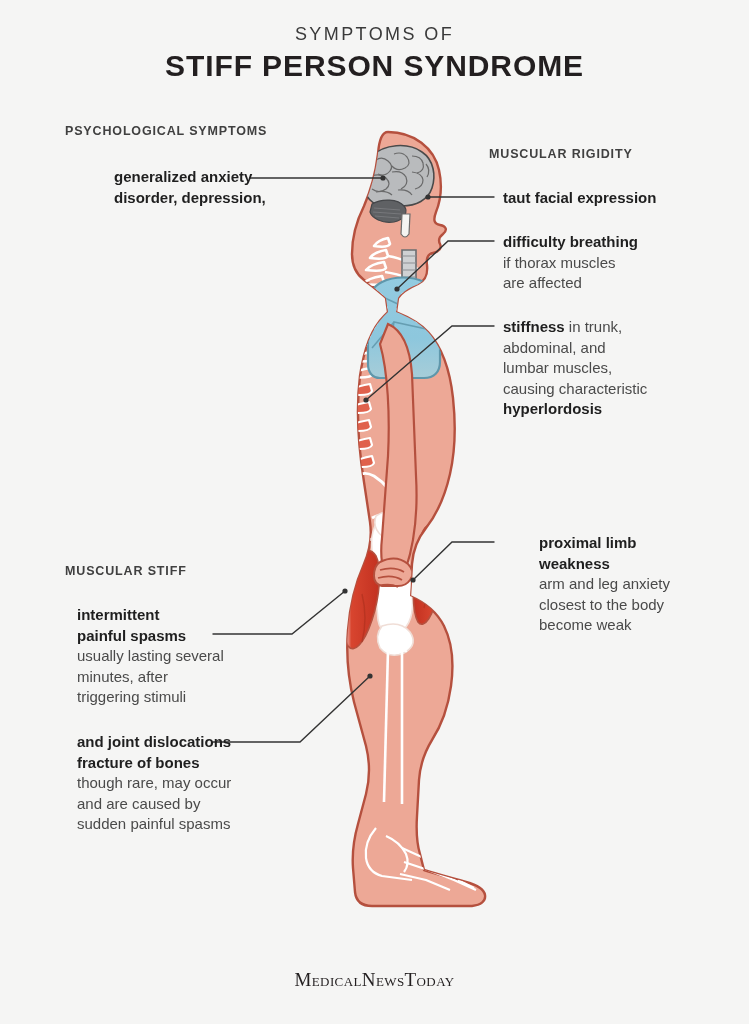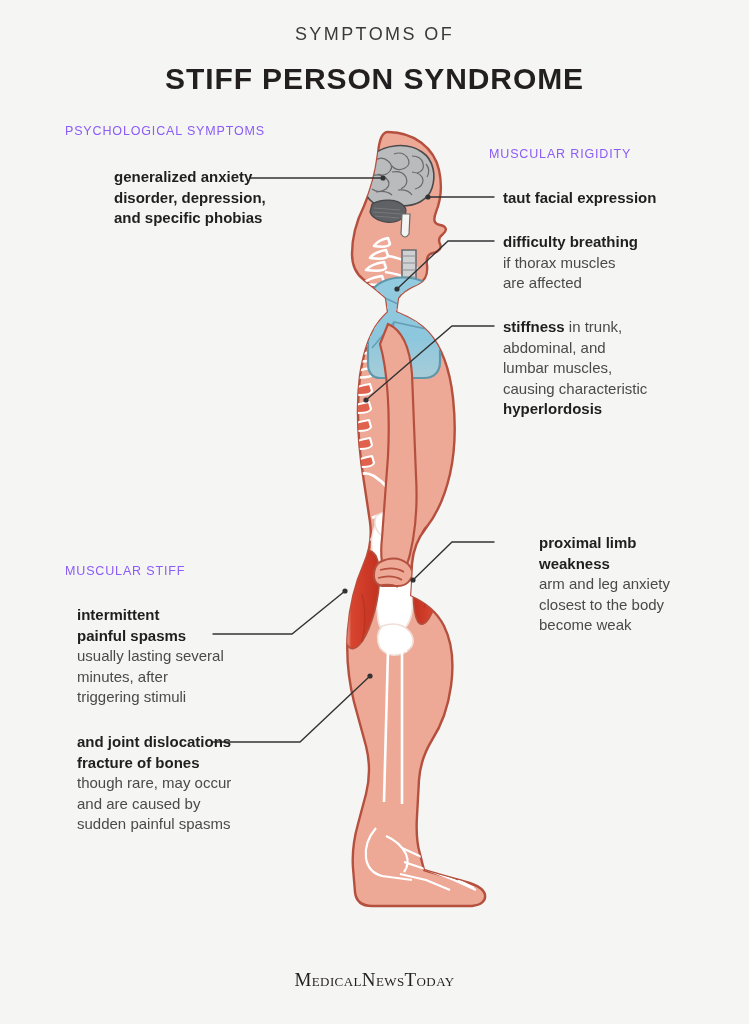--- a/index.html
+++ b/index.html
@@ -14,27 +14,27 @@
   .infographic{position:absolute;inset:0;}
 
   
   .header{position:absolute;left:0;right:0;top:24px;text-align:center;}
   .kicker{
     font-size:18px;letter-spacing:2.4px;color:#3a3a3a;font-weight:400;
     line-height:1.2;
   }
   .maintitle{
     font-size:30px;font-weight:bold;letter-spacing:0.9px;color:#231f20;
-    margin-top:16px;line-height:1.15;
+    margin-top:3px;line-height:1.15;
   }
 
   
   .sec-head{
-    position:absolute;font-size:12.5px;font-weight:normal;letter-spacing:0.85px;
-    color:#8b5cf6;white-space:nowrap;
+    position:absolute;font-size:12.5px;font-weight:bold;letter-spacing:0.85px;
+    color:#404040;white-space:nowrap;
   }
   #sec-psych{left:65px;top:124px;}
   #sec-rigid{left:489px;top:147px;}
   #sec-spasm{left:65px;top:564px;}
 
   
   .callout{position:absolute;font-size:15px;line-height:20.5px;}
   .callout .b{font-weight:bold;color:#1f1f1f;}
   .callout .r{font-weight:normal;color:#4a4a4a;}
   .callout div{white-space:nowrap;}
@@ -377,21 +377,20 @@
       <circle cx="345" cy="591" r="2.6" fill="#333333" stroke="none"></circle>
 
       <path d="M213 742 L 300 742 L 370 676"></path>
       <circle cx="370" cy="676" r="2.6" fill="#333333" stroke="none"></circle>
     </g>
   </svg>
 
   <div class="callout" id="c-anxiety">
     <div><span class="b">generalized anxiety</span></div>
     <div><span class="b">disorder, depression,</span></div>
-    <div><span class="b">and specific phobias</span></div>
   </div>
 
   <div class="callout" id="c-facial">
     <div><span class="b">taut facial expression</span></div>
   </div>
 
   <div class="callout" id="c-breath">
     <div><span class="b">difficulty breathing</span></div>
     <div><span class="r">if thorax muscles</span></div>
     <div><span class="r">are affected</span></div>

